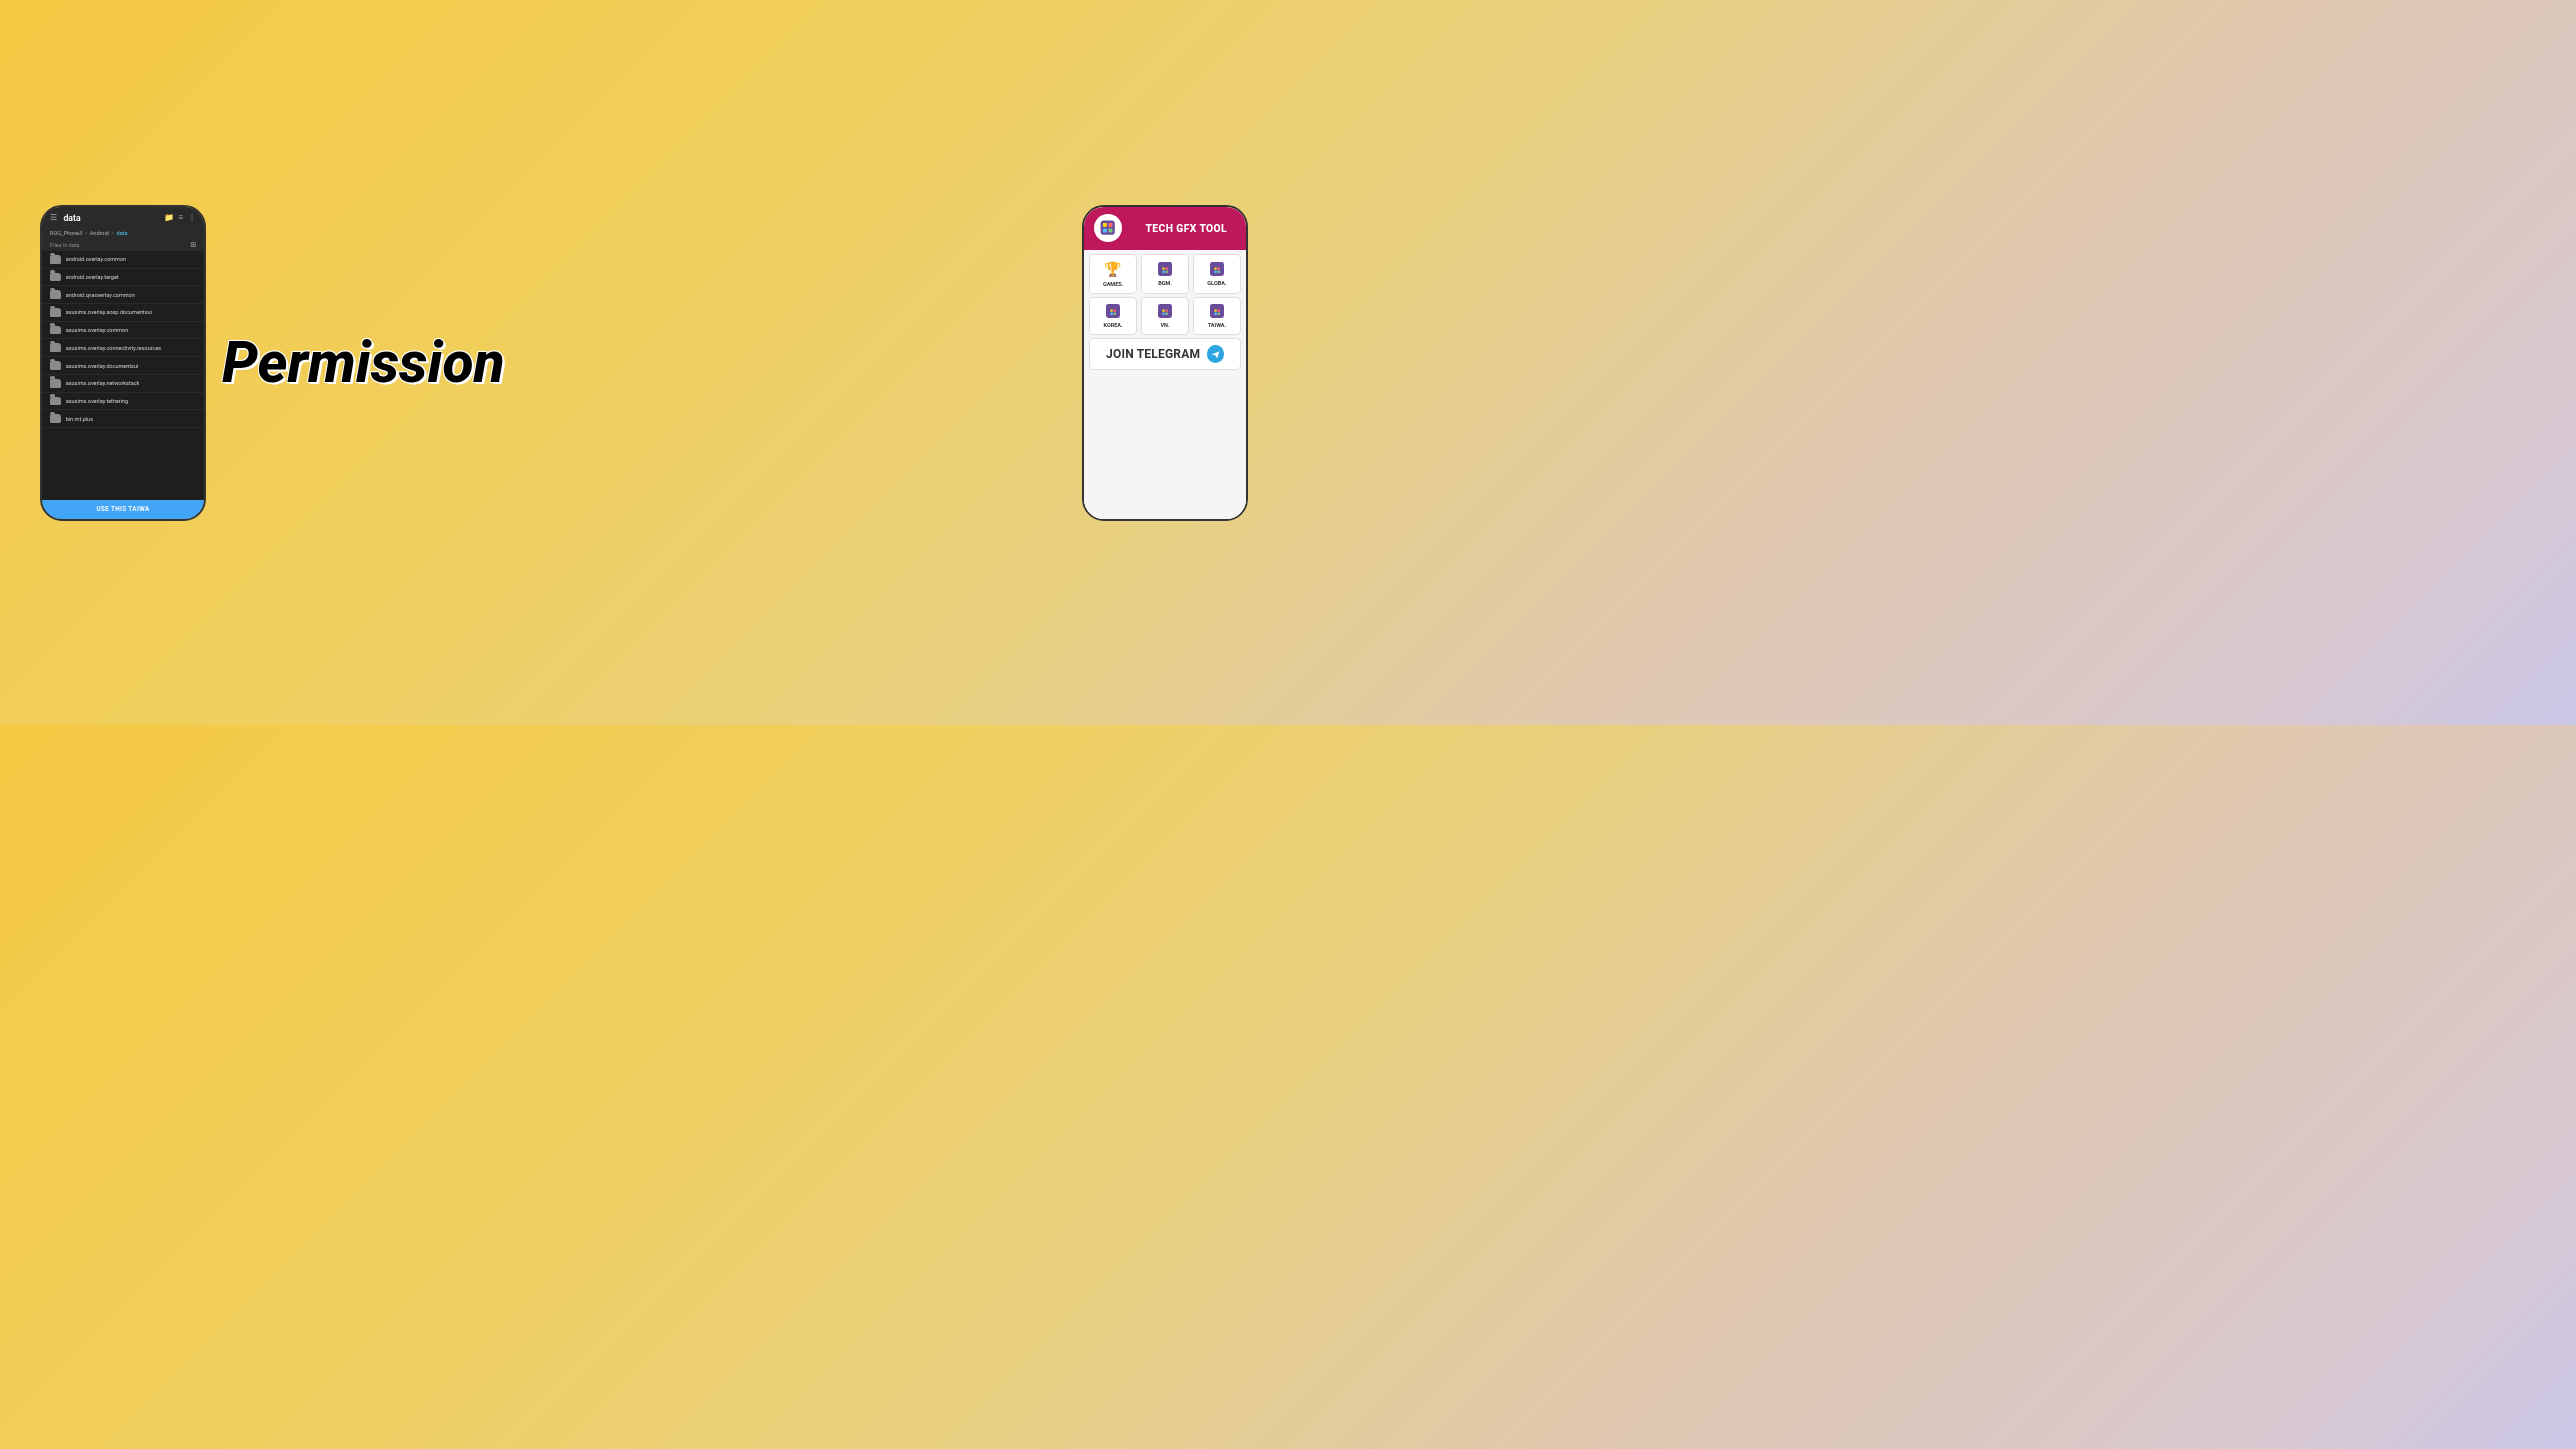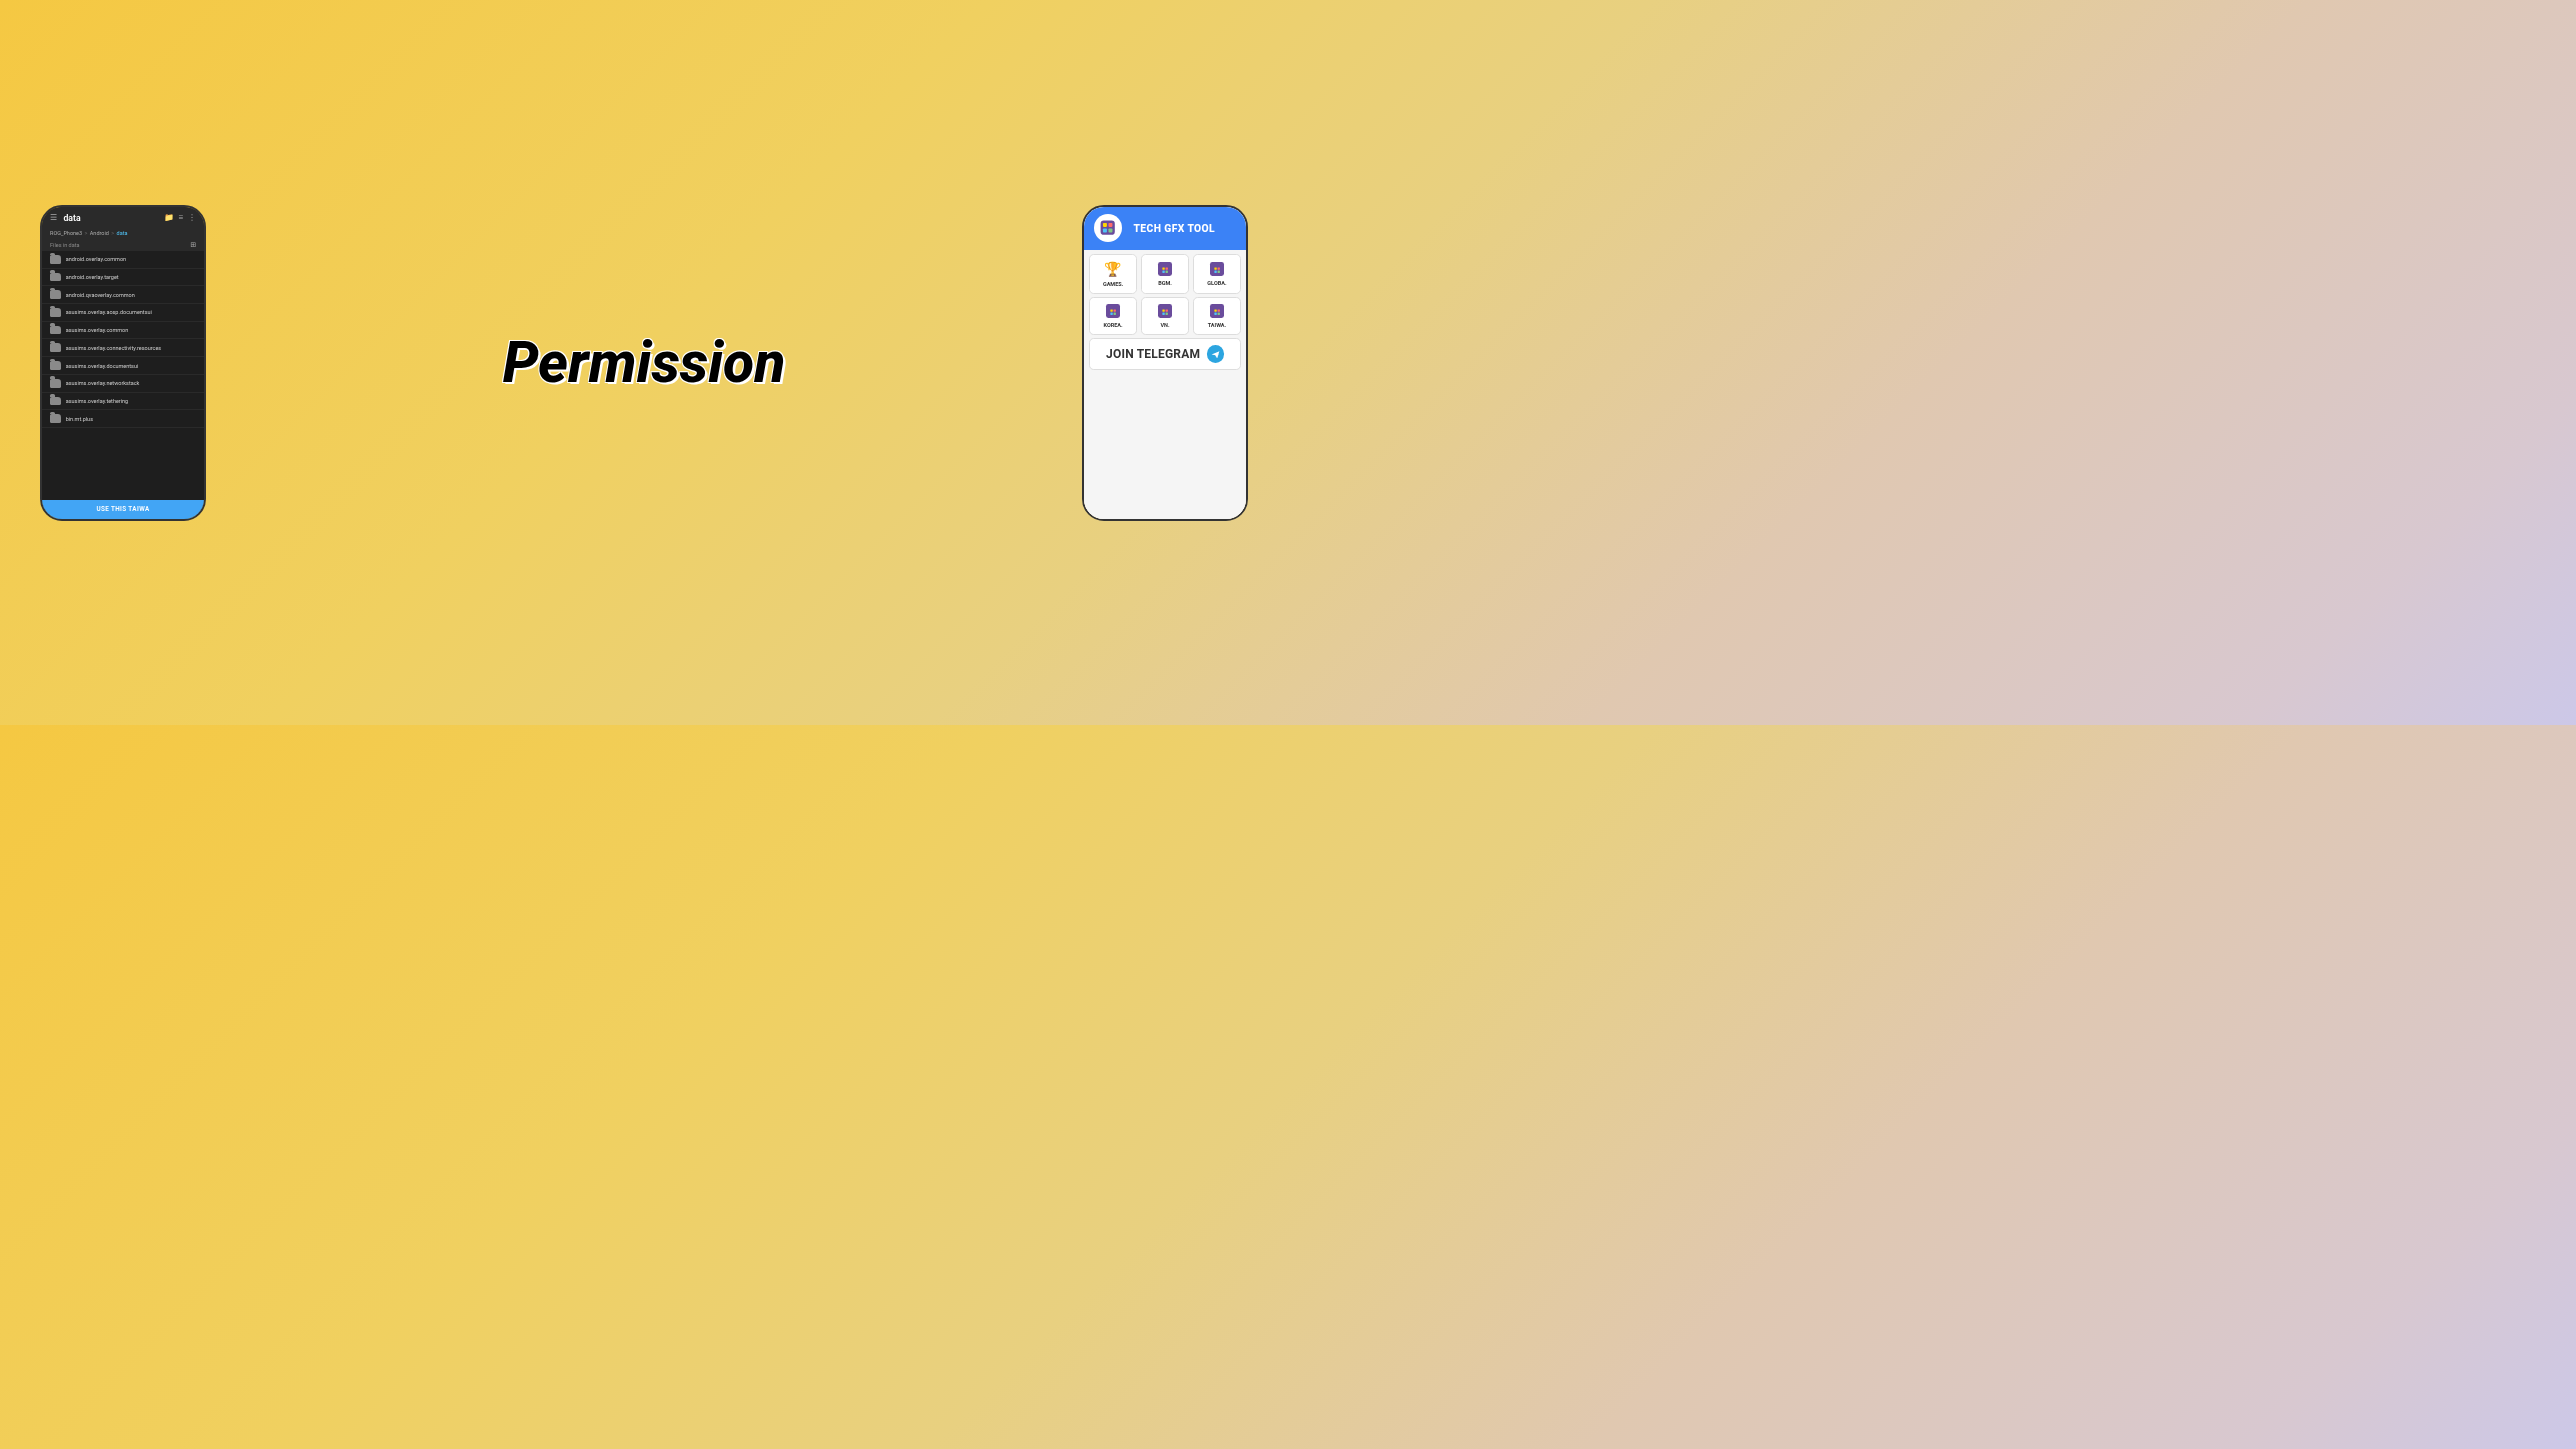--- a/index.html
+++ b/index.html
@@ -155,21 +155,20 @@
       font-weight: 600;
       letter-spacing: 0.4px;
       cursor: pointer;
     }
 
     
     .center-area {
       flex: 1;
       display: flex;
       flex-direction: column;
-      align-items: center;
       justify-content: center;
       gap: 12px;
       padding: 0 16px;
     }
 
     .overlay-text-permission {
       font-size: 57px;
       font-weight: 800;
       color: #000;
       text-shadow: 2.4px 2.4px 0 #fff, -0.8px -0.8px 0 #fff, 0.8px -0.8px 0 #fff, -0.8px 0.8px 0 #fff;
@@ -198,25 +197,25 @@
 
     .phone-right-inner {
       background: #f0f0f0;
       height: 100%;
       display: flex;
       flex-direction: column;
     }
 
     
     .app-header {
-      background: #3b82f6;
+      background: #be185d;
       padding: 8px 9.5px;
       display: flex;
       align-items: center;
-      gap: 12px;
+      gap: 24px;
       height: 43px;
     }
 
     .app-logo {
       width: 28px;
       height: 28px;
       background: white;
       border-radius: 50%;
       display: flex;
       align-items: center;

